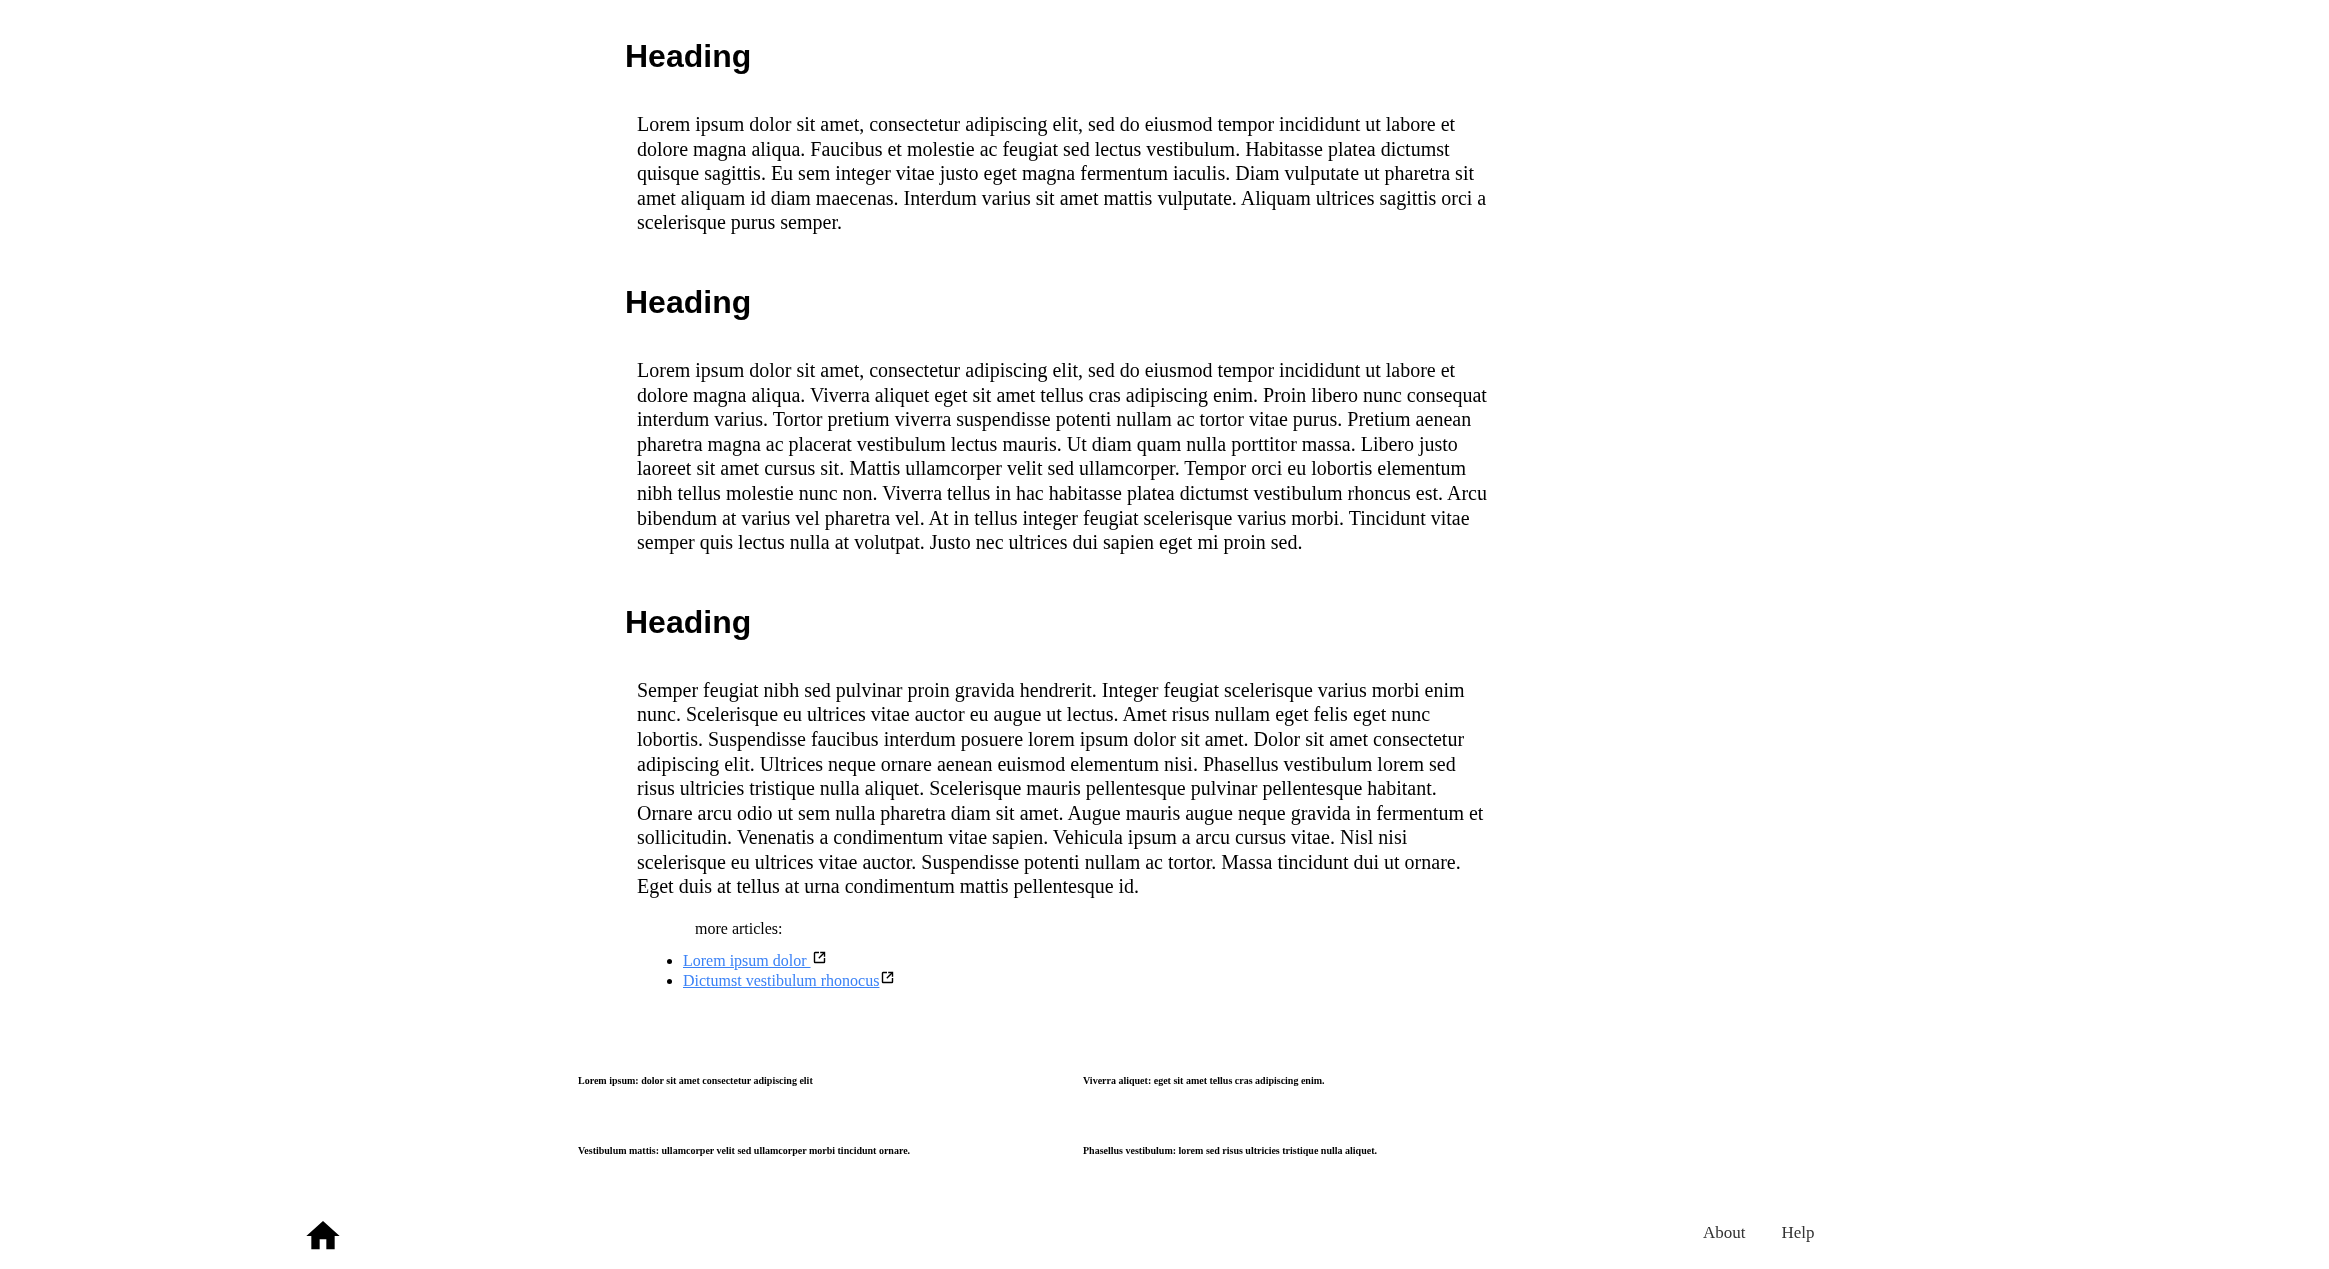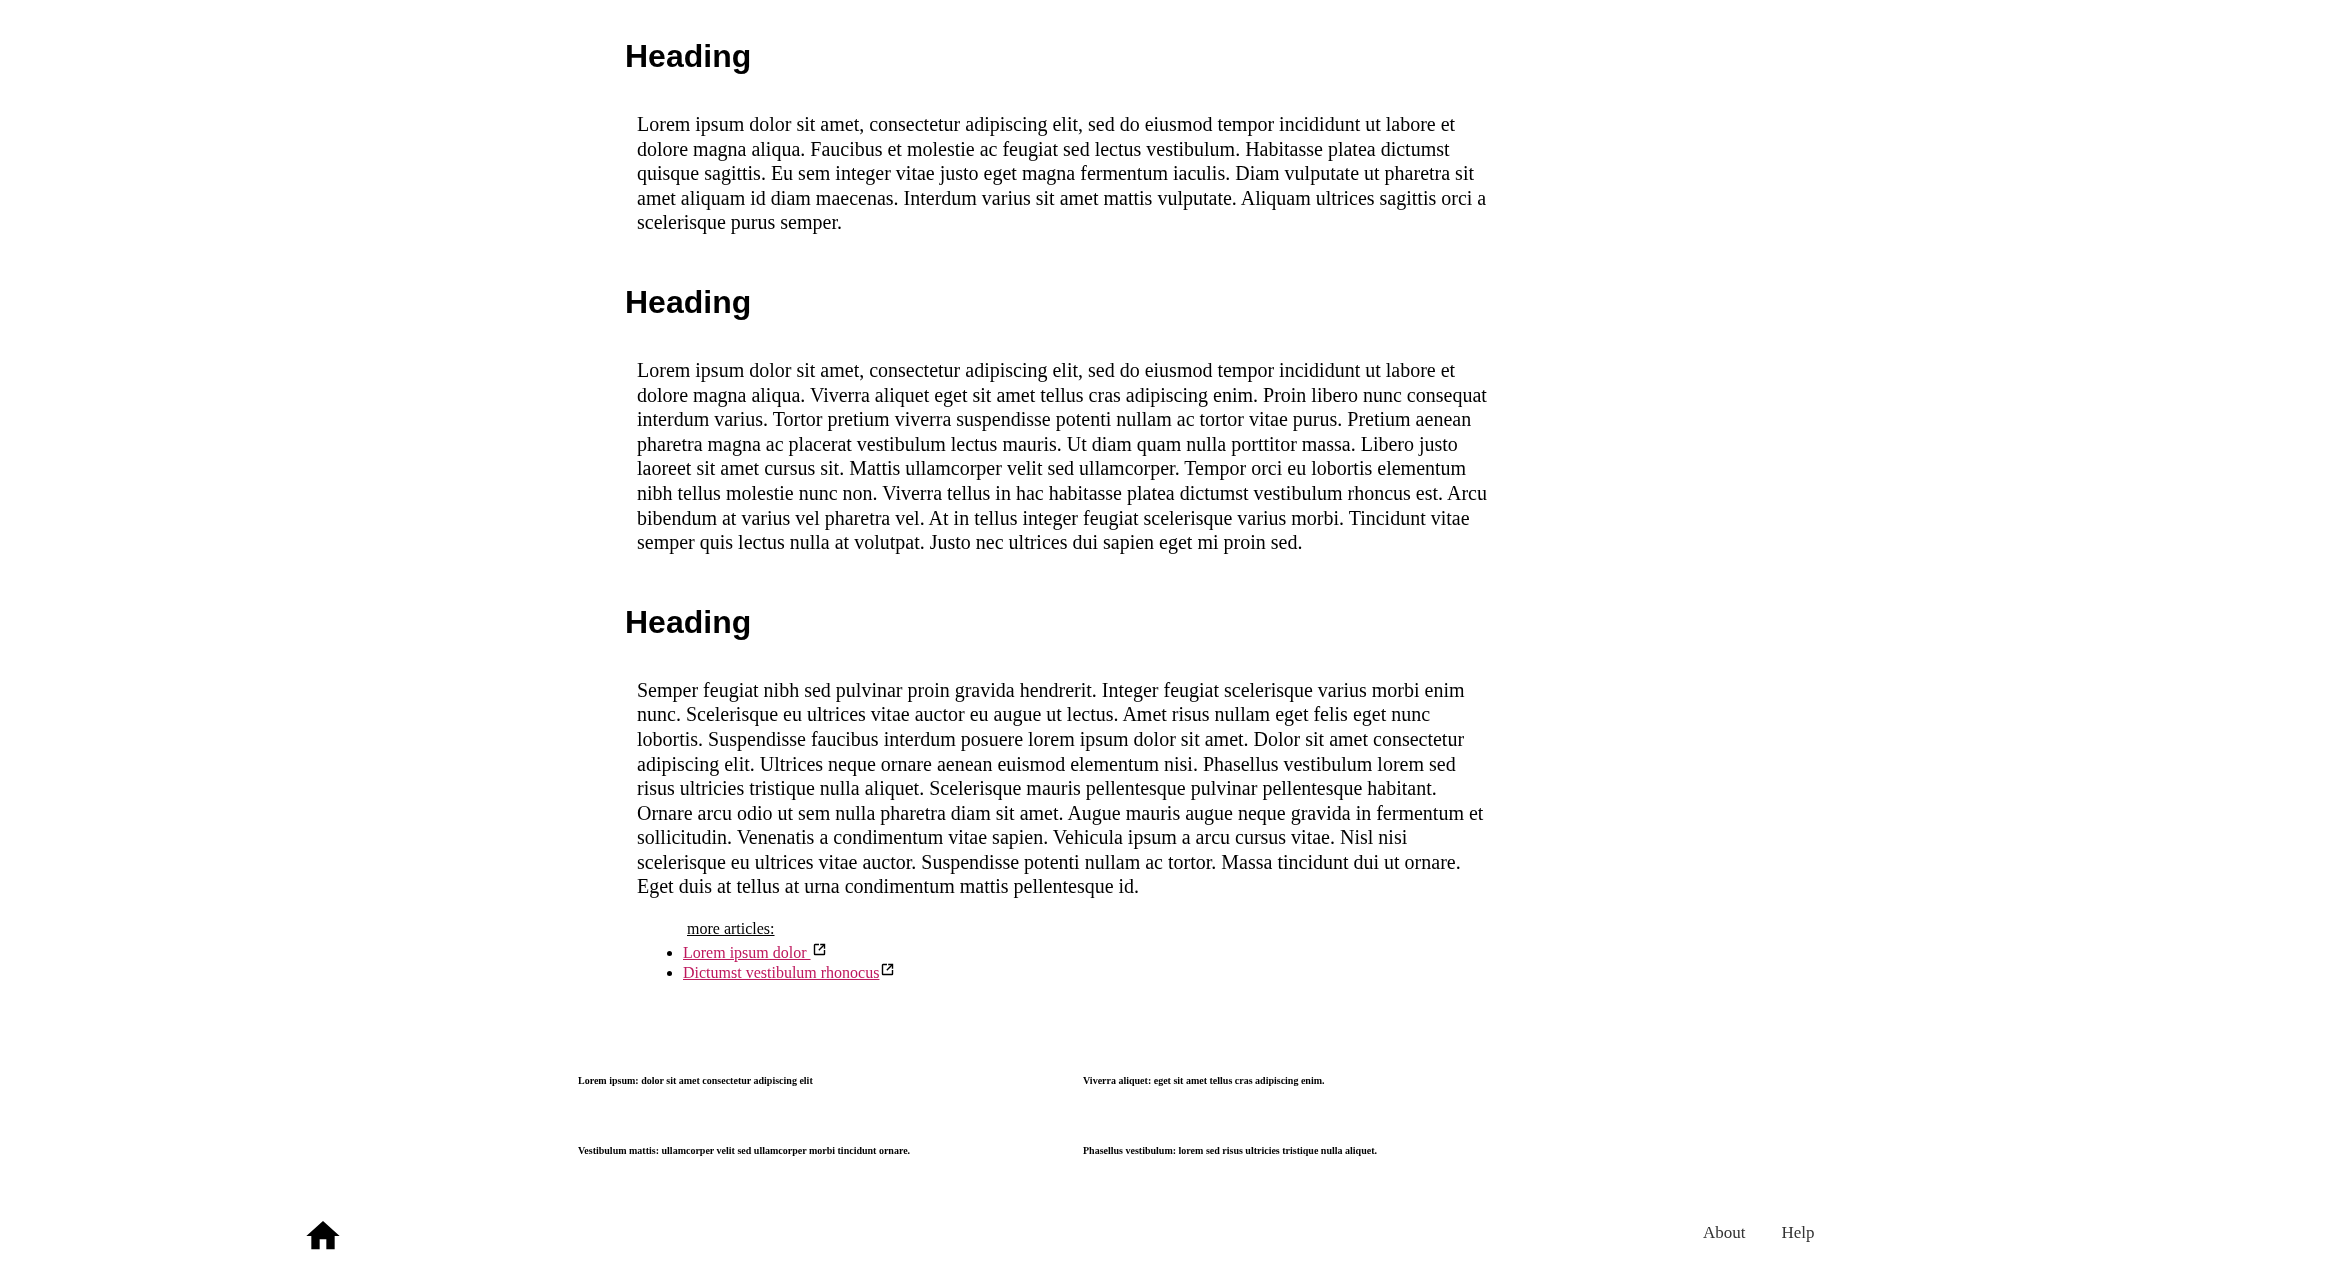--- a/index.html
+++ b/index.html
@@ -39,29 +39,29 @@
     color: #000000;
   }
 
   
   .more {
     margin: 20px 0 0 58px;
     font-family: "Liberation Serif", serif;
     font-size: 16px;
     line-height: 20px;
   }
-  .more-label { margin: 4px; text-decoration: underline; }
+  .more-label { margin: 12px; }
   .more ul {
     margin: 0;
     padding-left: 0;
     list-style: disc outside;
   }
   .more li { line-height: 20px; }
   .more a {
-    color: #be185d;
+    color: #3b82f6;
     text-decoration: underline;
     cursor: pointer;
   }
   .ext-icon {
     display: inline-block;
     width: 13px;
     height: 13px;
     margin-left: 2px;
     vertical-align: 2px;
   }

